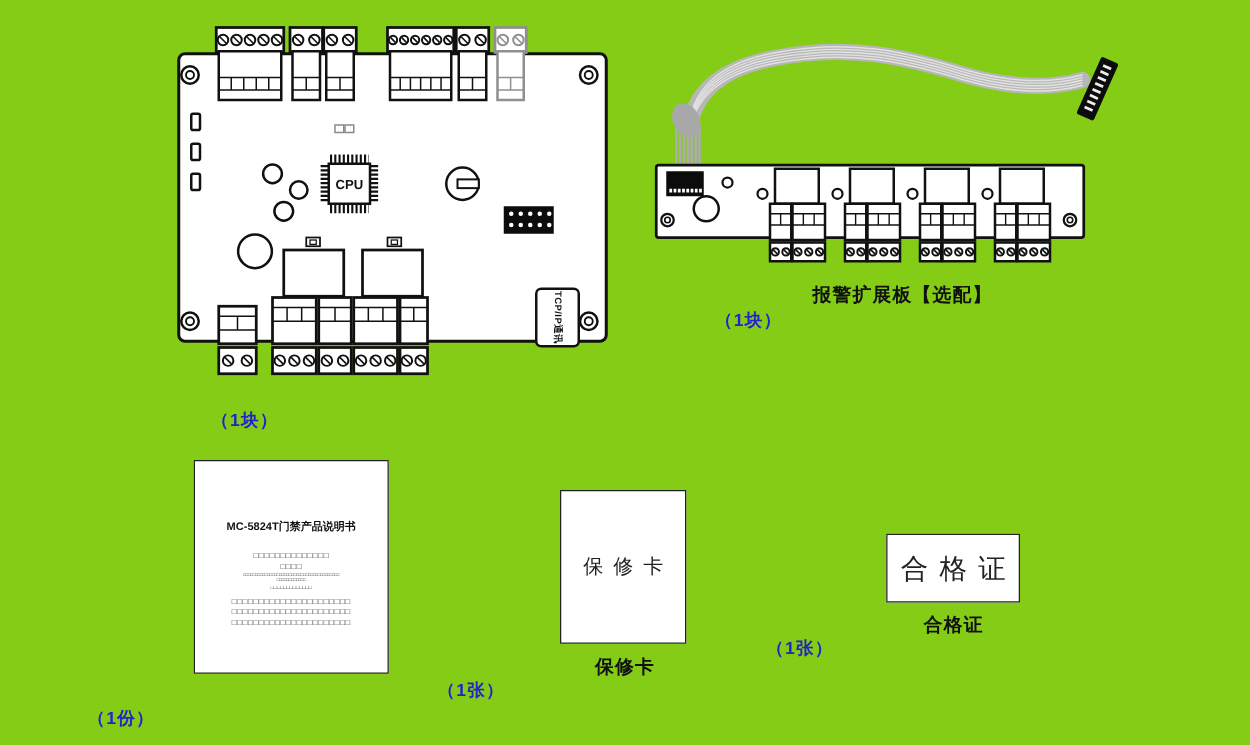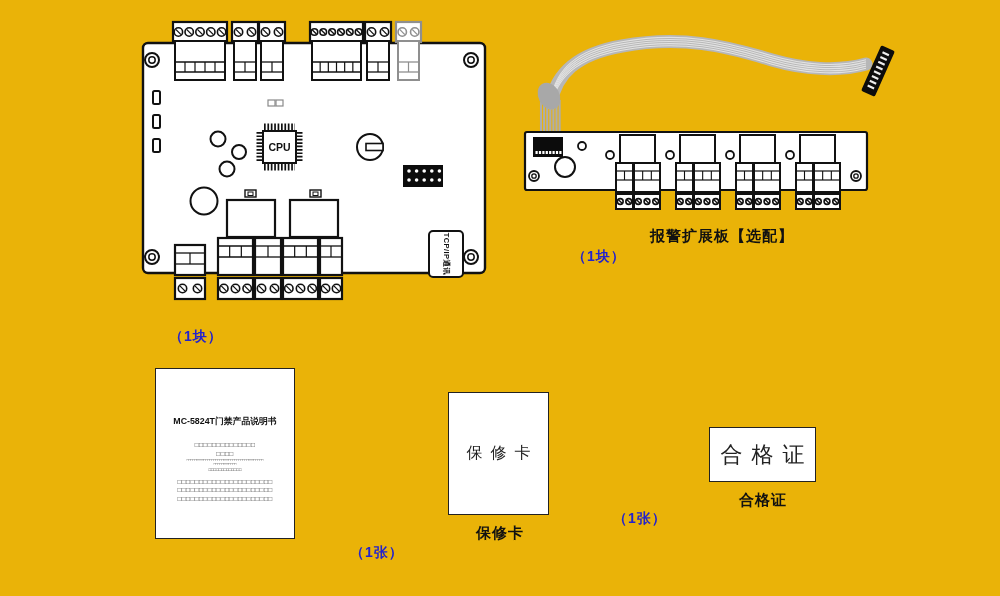--- a/index.html
+++ b/index.html
@@ -1,24 +1,24 @@
 <!DOCTYPE html>
 <html><head>
 <meta charset="utf-8">
 <style>
   html,body{margin:0;padding:0;background:#fff;}
-  .stage{position:relative;width:1000px;height:596px;background:#eab308;overflow:hidden;
+  .stage{position:relative;width:1000px;height:596px;background:#84cc16;overflow:hidden;
          font-family:"Liberation Sans",sans-serif;}
   .abs{position:absolute;}
   .lbl{position:absolute;width:300px;text-align:center;font-weight:bold;
        font-size:15px;color:#111;letter-spacing:1px;}
   .qty{position:absolute;width:300px;font-weight:bold;
        font-size:14px;letter-spacing:1px;}
   .doc{position:absolute;background:#fff;border:1.5px solid #222;box-sizing:border-box;}
-  .manual{left:155px;top:368px;width:140px;height:171px;}
+  .manual{left:155px;top:368px;width:156px;height:171px;}
   .m-title{margin-top:46px;text-align:center;font-weight:bold;font-size:9px;color:#111;
            transform:scale(.98);white-space:nowrap;}
   .m-lines{margin-top:13px;text-align:center;color:#333;}
   .m-line{white-space:nowrap;overflow:hidden;}
   .s1{font-size:6.5px;line-height:8.5px;letter-spacing:.4px;}
   .s2{font-size:4.2px;line-height:6px;}
   .s3{font-size:3.2px;line-height:4.4px;}
   .gap{height:5px;}
   .warranty{left:448px;top:392px;width:101px;height:123px;display:flex;
             align-items:center;justify-content:center;}
@@ -396,20 +396,21 @@
       <div class="m-line s1">□□□□</div>
       <div class="m-line s3">□□□□□□□□□□□□□□□□□□□□□□□□□□□□□□□□□□□□□□□□</div>
       <div class="m-line s3">□□□□□□□□□□□□</div>
       <div class="m-line s2">□□□□□□□□□□□□□</div>
       <div class="gap"></div>
       <div class="m-line s1">□□□□□□□□□□□□□□□□□□□□□□</div>
       <div class="m-line s1">□□□□□□□□□□□□□□□□□□□□□□</div>
       <div class="m-line s1">□□□□□□□□□□□□□□□□□□□□□□</div>
     </div>
   </div>
+  <div class="qty" style="left: 70px; top: 566px; color: rgb(35, 35, 204);">（1份）</div>
 
   <div class="doc warranty">
     <span>保修卡</span>
   </div>
   <div class="lbl" style="left:350px;top:524px">保修卡</div>
   <div class="qty" style="left: 350px; top: 544px; color: rgb(35, 35, 204);">（1张）</div>
 
   <div class="doc cert">
     <span>合格证</span>
   </div>

